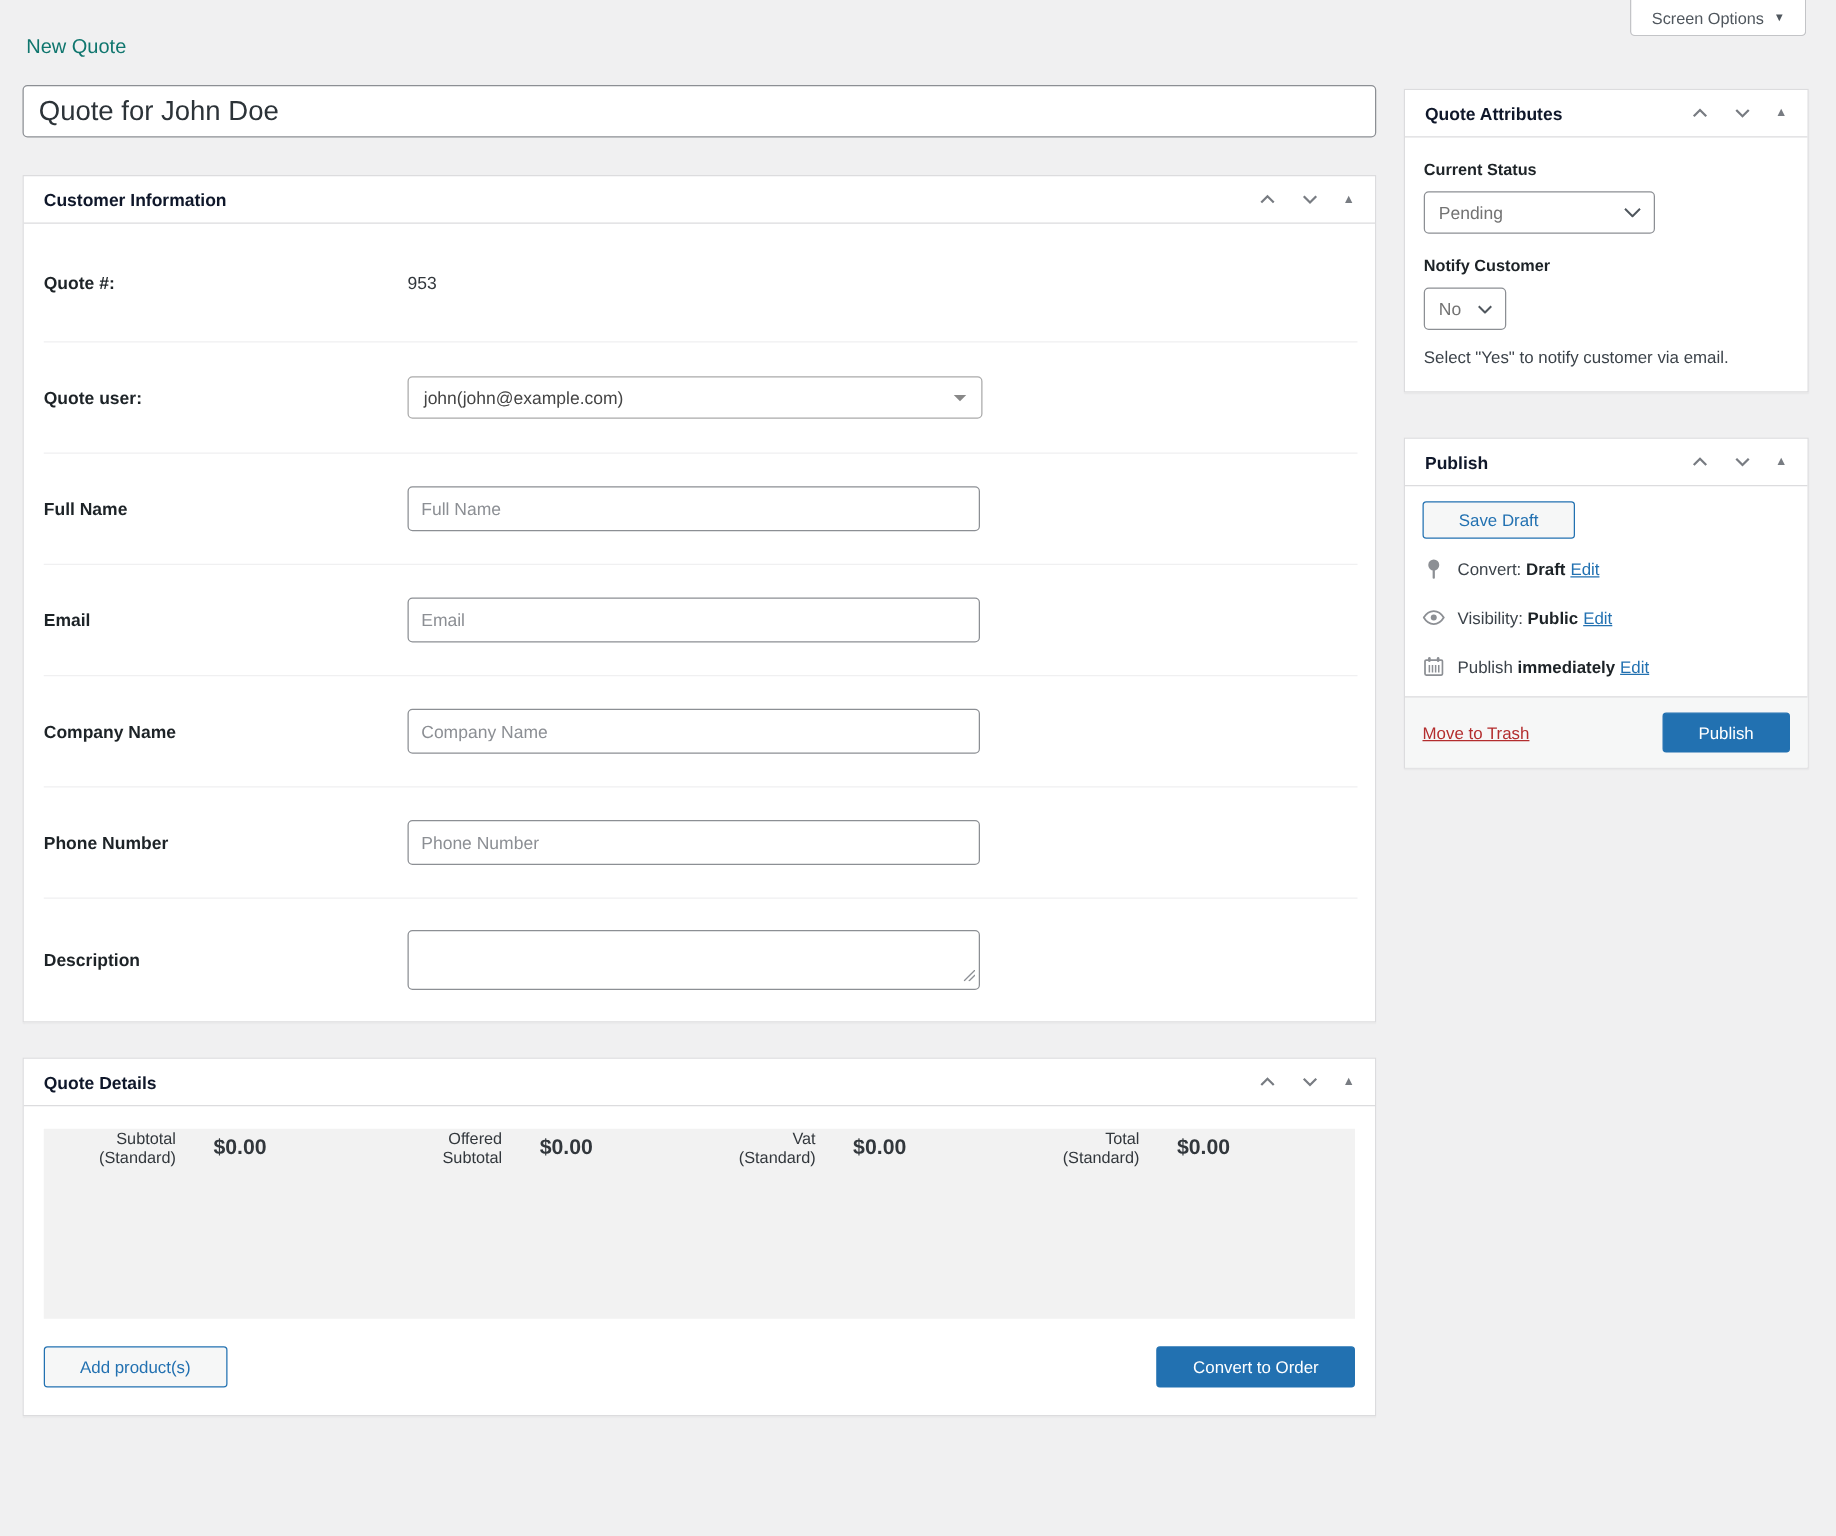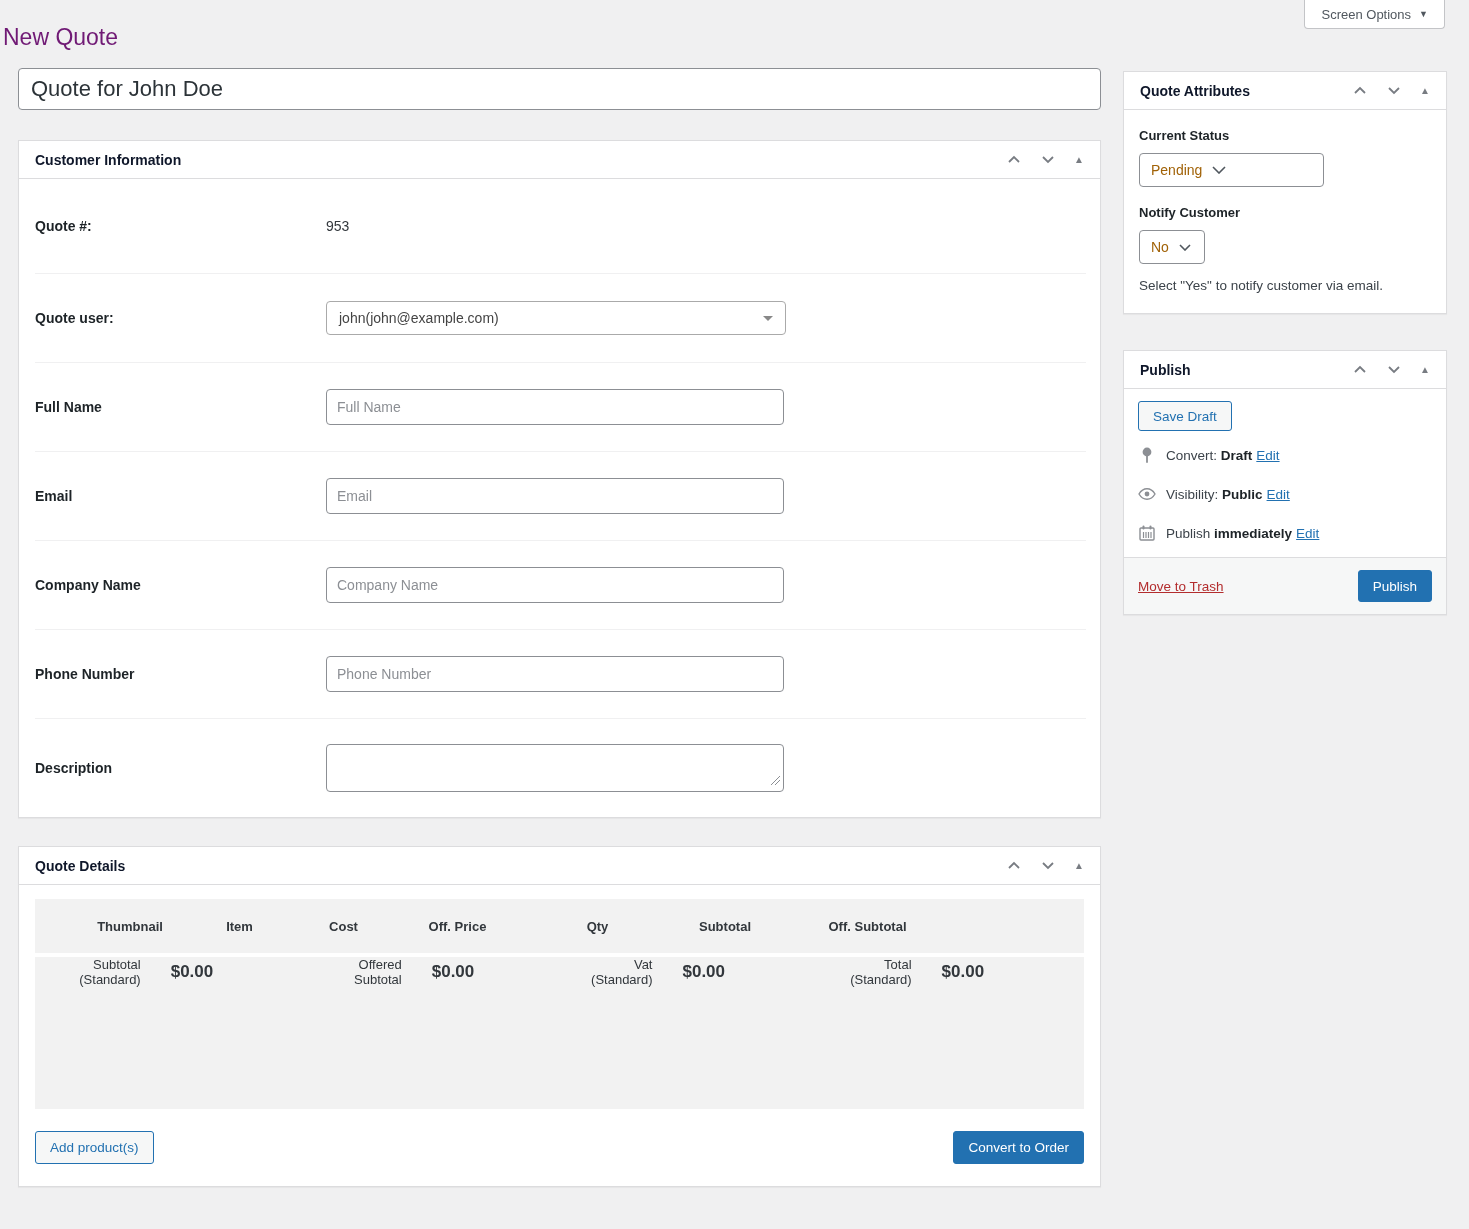--- a/index.html
+++ b/index.html
@@ -16,22 +16,22 @@
     position:absolute; top:0; right:24px; height:29px; padding:0 16px;
     background:#fff; border:1px solid #c3c4c7; border-top:none;
     border-radius:0 0 4px 4px; display:flex; align-items:center; gap:8px;
     color:#50575e; font-size:13px; cursor:pointer;
   }
   .tri-down { font-size:9px; color:#50575e; line-height:1; }
   .tri-up-small { font-size:10px; color:#787c82; line-height:1; }
 
   
   h1.page-title {
-    margin:0; padding:23px 0 0 3px; font-size:23px; font-weight:400;
-    color:#701a75; line-height:29px;
+    margin:0; padding:23px 0 0 21px; font-size:16px; font-weight:400;
+    color:#0f766e; line-height:29px;
   }
 
   
   .content { display:flex; gap:22px; padding:16px 22px 0 18px; align-items:flex-start; }
   .main-col { width:1083px; flex:none; }
   .side-col { width:324px; flex:none; margin-top:3px; }
 
   
   #quote-title {
     width:100%; height:42px; border:1px solid #8c8f94; border-radius:4px;
@@ -93,34 +93,34 @@
     display:flex; justify-content:center;
   }
   .qd-total-row { display:flex; justify-content:flex-end; align-items:center; height:30px; }
   .t-label { font-size:13px; color:#32373c; text-align:right; }
   .t-value { width:152px; margin-left:30px; font-size:17px; font-weight:700; color:#32373c; }
   .qd-buttons { display:flex; justify-content:space-between; align-items:center; margin-top:22px; }
 
   
   .button {
     display:inline-flex; align-items:center; justify-content:center;
-    height:33px; padding:0 14px; border-radius:3px; font-size:13.5px;
+    height:33px; padding:0 28px; border-radius:3px; font-size:13.5px;
     cursor:pointer; font-family:"Liberation Sans", sans-serif;
     text-decoration:none;
   }
   .button-secondary { background:#f6f7f7; border:1px solid #2271b1; color:#2271b1; }
   .button-primary { background:#2271b1; border:1px solid #2271b1; color:#fff; }
 
   
   .qa-body { padding:12px 15px 20px 15px; }
   .qa-label { display:block; font-size:13px; font-weight:700; color:#1d2327; margin-top:6px; }
   .fake-select {
     margin-top:10px; height:34px; border:1px solid #8c8f94; border-radius:4px;
-    background:#fff; display:inline-flex; align-items:center; justify-content:flex-start;
-    padding:0 10px 0 11px; font-size:14px; color:#a16207; cursor:pointer; gap:10px;
+    background:#fff; display:inline-flex; align-items:center; justify-content:space-between;
+    padding:0 10px 0 11px; font-size:14px; color:#737373; cursor:pointer; gap:10px;
   }
   .fake-select.status { width:185px; }
   .fake-select.notify { width:66px; margin-top:10px; }
   .qa-help { margin:14px 0 0 0; font-size:13.5px; color:#3c434a; }
   .spacer-12 { height:12px; }
 
   
   .publish-box { margin-top:36px; }
   .pub-body { padding:12px 14px 14px 14px; }
   .misc-row { display:flex; align-items:center; gap:10px; margin-top:19px; height:20px; font-size:13.5px; color:#3c434a; }
@@ -236,44 +236,20 @@
           <button class="handle-btn">
             <svg width="16" height="11" viewBox="0 0 16 11">
                 <polyline points="3,3 8,8 13,3" stroke="#787c82" stroke-width="1.8" fill="none"></polyline>
               </svg>
           </button>
           <button class="handle-btn tri-up-small">▲</button>
         </div>
       </div>
       <div class="qd-body">
 
-        <table class="qd-table">
-          <colgroup>
-            <col style="width:152px">
-              <col style="width:105px">
-              <col style="width:103px">
-              <col style="width:125px">
-            <col style="width:155px">
-              <col style="width:100px">
-              <col style="width:185px">
-              <col>
-          </colgroup>
-          <thead>
-            <tr>
-              <th class="first">Thumbnail</th>
-              <th>Item</th>
-              <th>Cost</th>
-              <th>Off. Price</th>
-              <th>Qty</th>
-              <th>Subtotal</th>
-              <th>Off. Subtotal</th>
-              <th></th>
-            </tr>
-          </thead>
-        </table>
 
         <div class="qd-totals">
           <div class="qd-total-row">
             <div class="t-label">Subtotal (Standard)</div>
             <div class="t-value">$0.00</div>
           </div>
           <div class="qd-total-row">
             <div class="t-label">Offered Subtotal</div>
             <div class="t-value">$0.00</div>
           </div>

